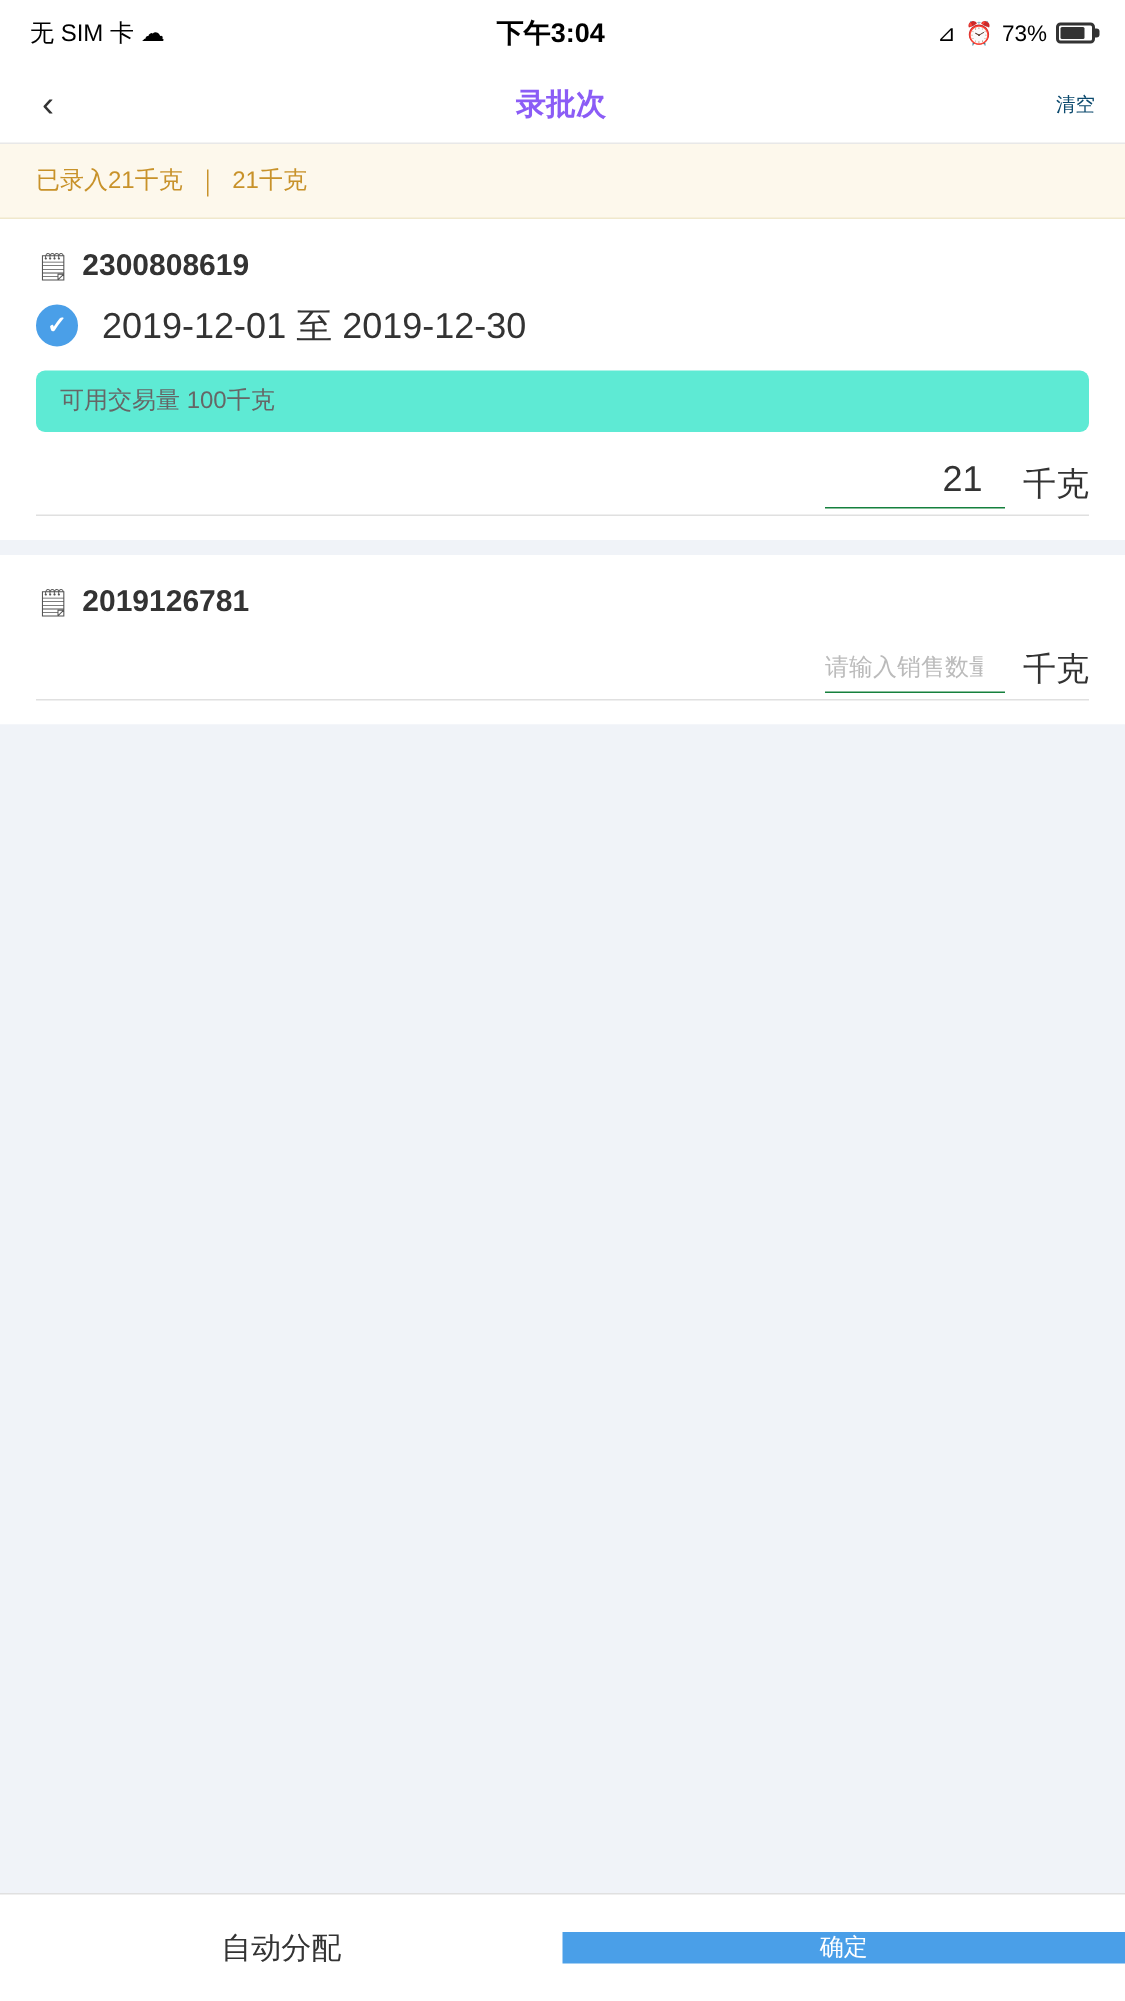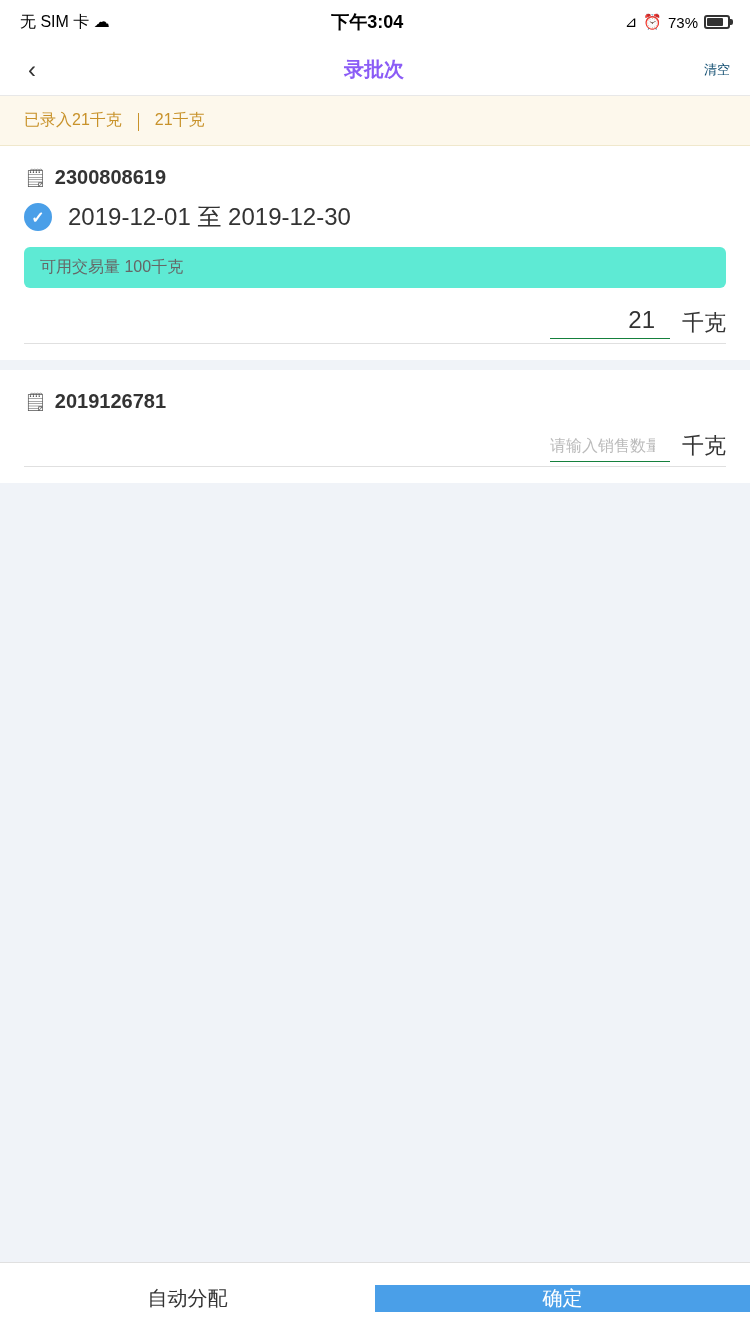--- a/index.html
+++ b/index.html
@@ -230,21 +230,21 @@
       background: #fff;
       cursor: pointer;
       border: none;
       outline: none;
     }
     .btn-confirm {
       flex: 1;
       display: flex;
       align-items: center;
       justify-content: center;
-      font-size: 20px;
+      font-size: 16px;
       color: #fff;
       background: #4a9fe8;
       cursor: pointer;
       border: none;
       outline: none;
     }
   </style>
 </head>
 <body>
 

